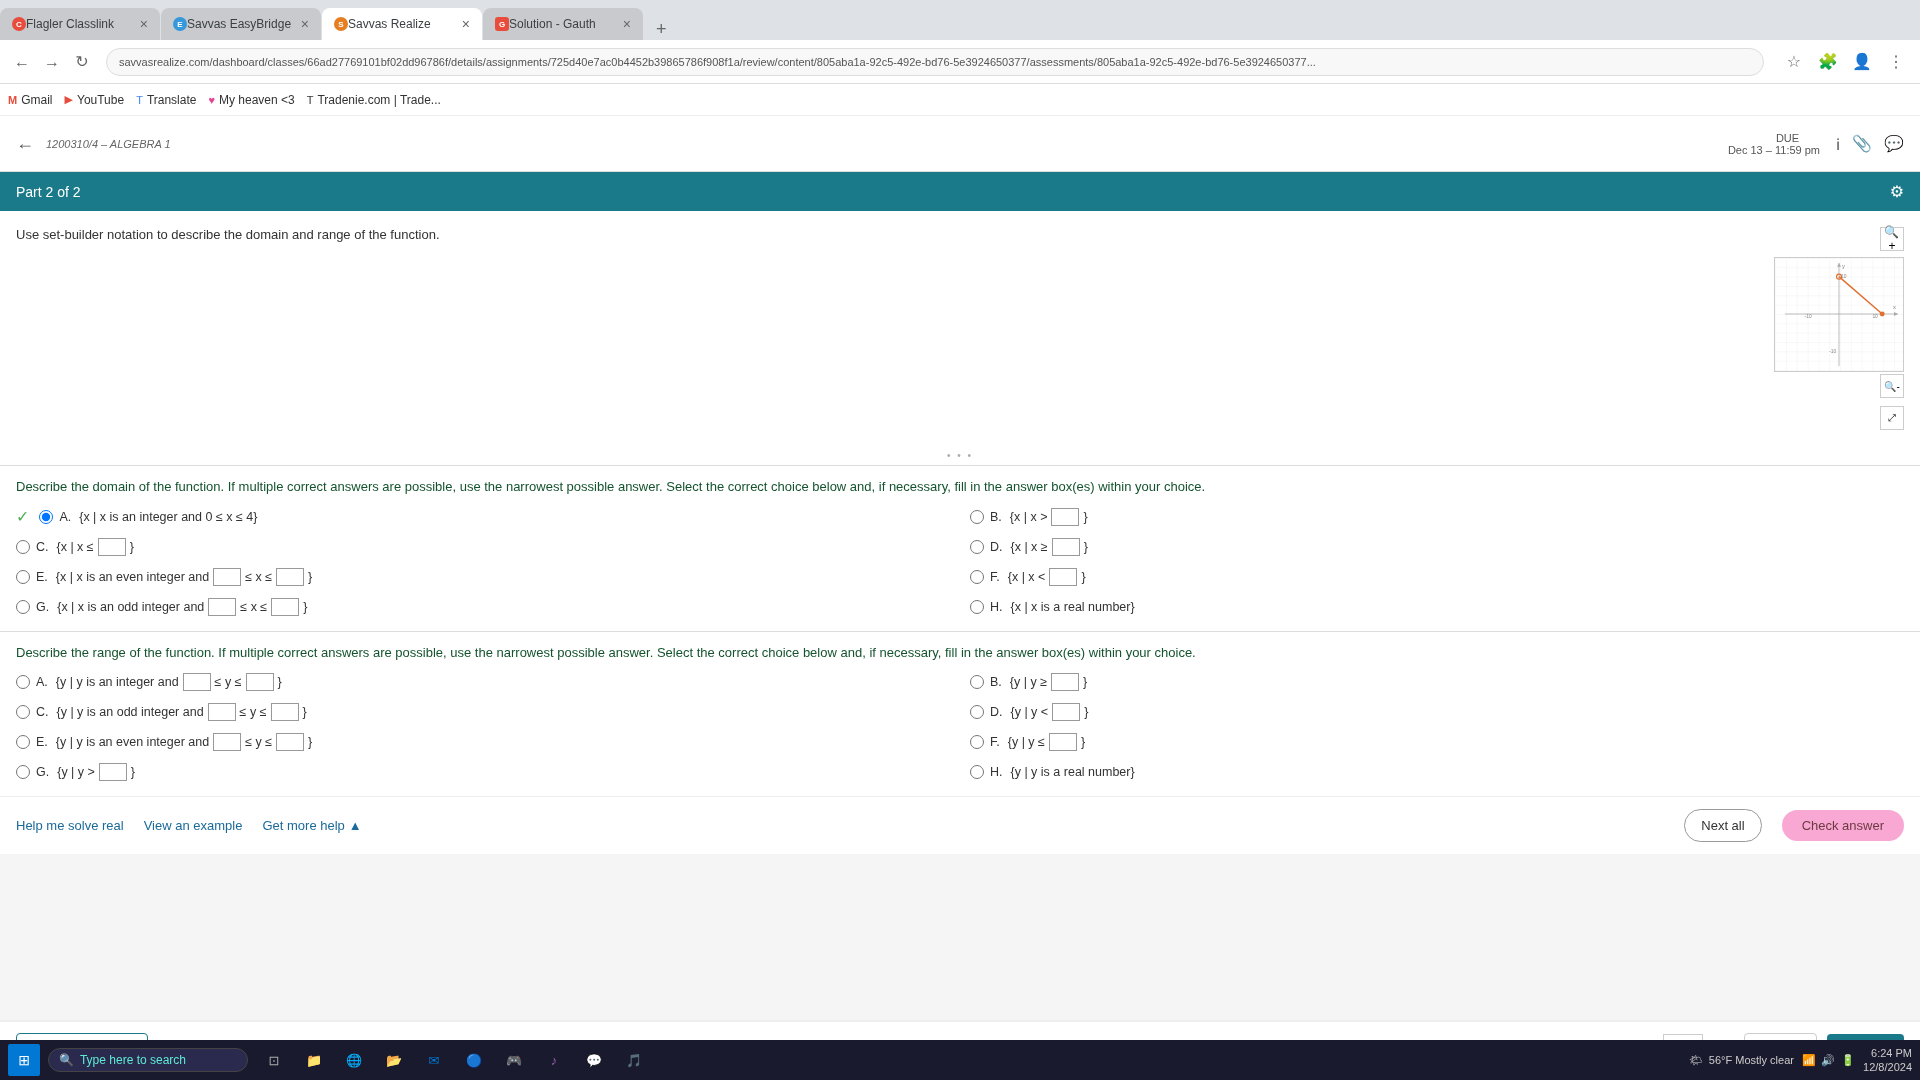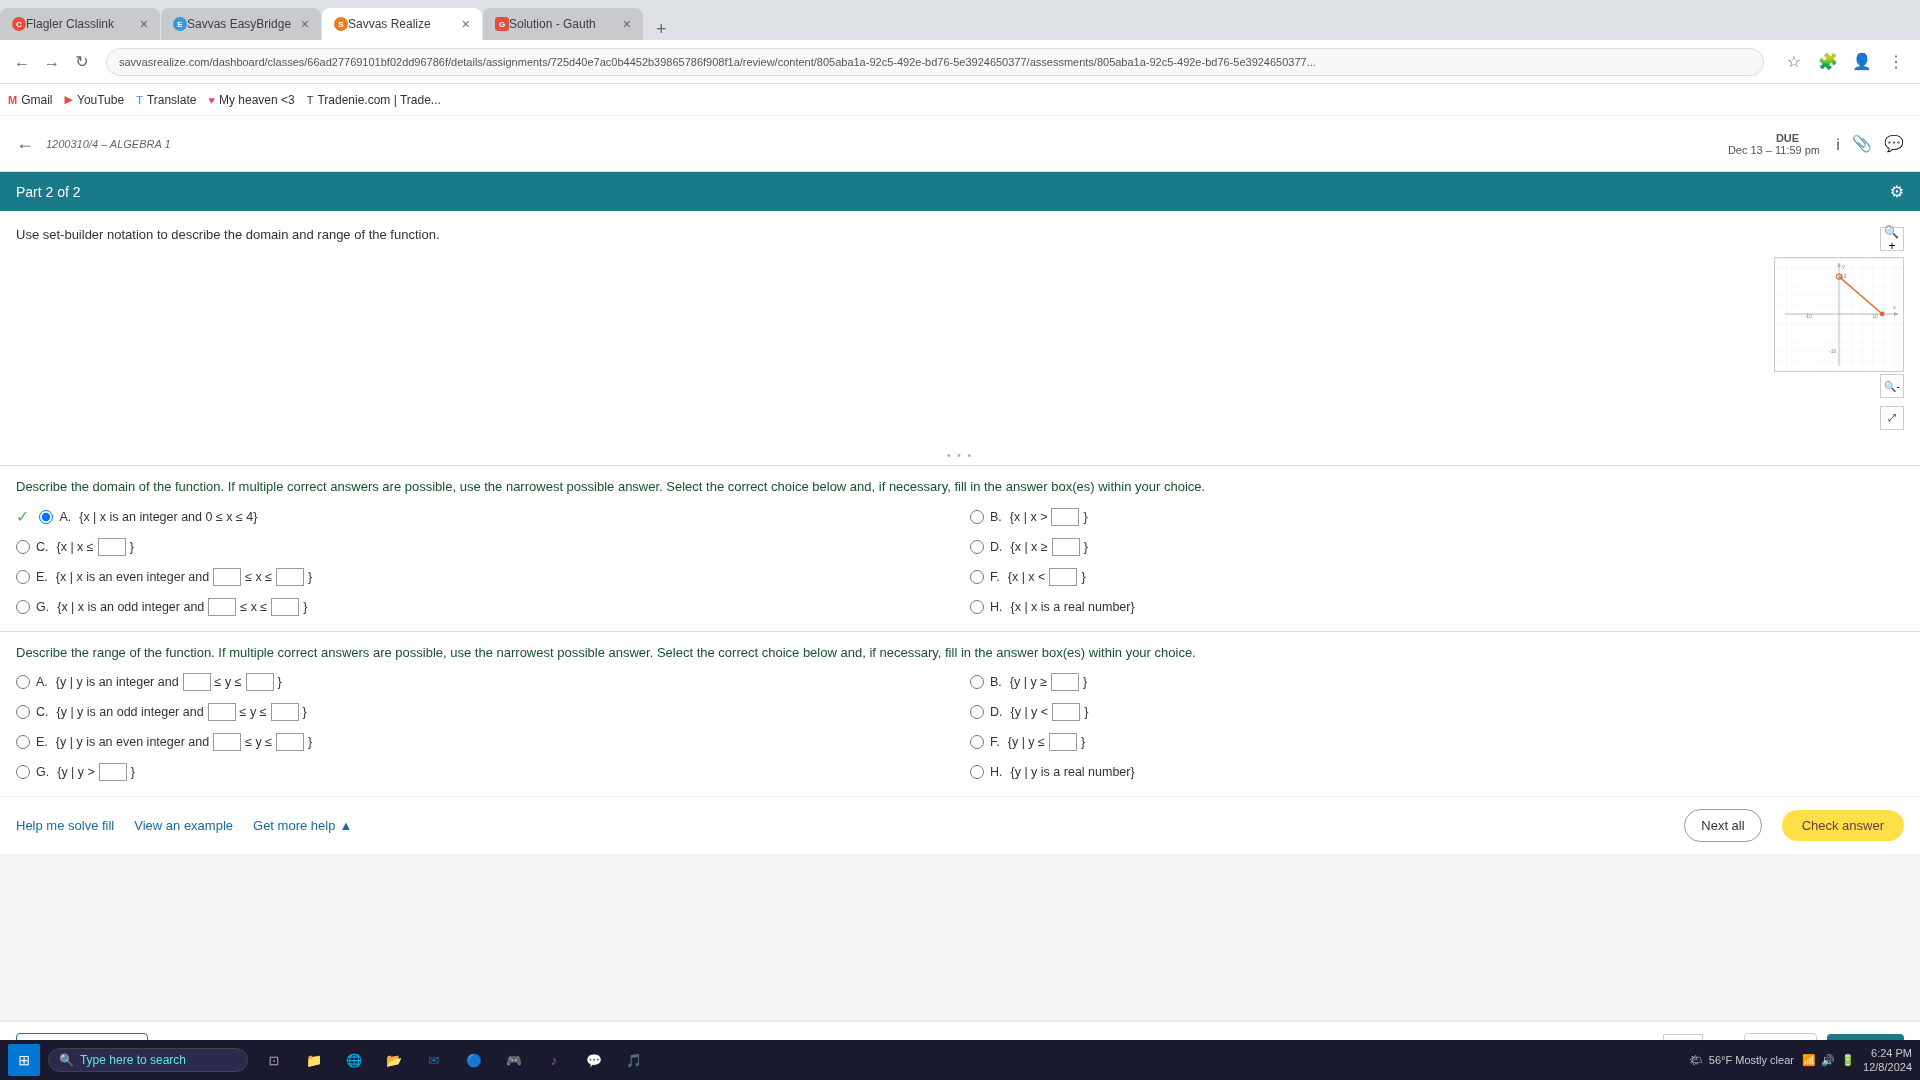--- a/index.html
+++ b/index.html
@@ -24,21 +24,21 @@
     
     .page { display: flex; flex-direction: column; height: calc(1080px - 120px); background: #f5f5f5; }
 
     
     .app-header { display: flex; align-items: center; padding: 8px 16px; background: #fff; border-bottom: 1px solid #ddd; height: 56px; }
     .back-btn { background: none; border: none; font-size: 18px; cursor: pointer; color: #555; margin-right: 12px; }
     .header-info { flex: 1; }
     .header-subtitle { font-size: 11px; color: #666; font-style: italic; }
     .header-title { font-size: 16px; font-weight: bold; color: #333; }
     .header-right { display: flex; align-items: center; gap: 16px; font-size: 11px; color: #555; }
-    .due-label { font-weight: bold; padding-left: 48px; }
+    .due-label { font-weight: normal; padding-left: 48px; }
     .header-icons { display: flex; gap: 12px; }
     .header-icon-btn { background: none; border: none; cursor: pointer; font-size: 16px; color: #555; }
 
     
     .content-area { flex: 1; overflow-y: auto; }
 
     
     .question-card { background: #fff; margin: 0; }
     .question-header { background: #1a7a8a; color: #fff; padding: 10px 16px; display: flex; justify-content: space-between; align-items: center; font-size: 14px; font-weight: 500; }
     .question-header-gear { background: none; border: none; color: #fff; cursor: pointer; font-size: 16px; }
@@ -59,21 +59,21 @@
     .option-label-letter { font-weight: normal; margin-right: 2px; }
     .option-text { display: flex; align-items: center; flex-wrap: wrap; gap: 2px; }
     .answer-box { width: 28px; height: 18px; border: 1px solid #999; background: #fff; display: inline-block; vertical-align: middle; margin: 0 2px; }
     .checkmark { color: #4caf50; font-size: 16px; margin-right: 4px; }
 
     
     .question-toolbar { padding: 12px 16px; display: flex; align-items: center; gap: 20px; border-top: 1px solid #eee; }
     .toolbar-link { color: #1a6a9a; text-decoration: none; font-size: 13px; cursor: pointer; background: none; border: none; }
     .get-more-help { display: flex; align-items: center; gap: 4px; color: #1a6a9a; font-size: 13px; cursor: pointer; background: none; border: none; }
     .clear-all-btn { background: #fff; border: 1px solid #999; color: #333; padding: 8px 16px; border-radius: 20px; cursor: pointer; font-size: 13px; }
-    .check-answer-btn { background: #fde047; border: none; color: #6d3a3f; padding: 8px 20px; border-radius: 20px; cursor: pointer; font-size: 13px; font-weight: 500; }
+    .check-answer-btn { background: #f9a8d4; border: none; color: #6d3a3f; padding: 8px 20px; border-radius: 20px; cursor: pointer; font-size: 13px; font-weight: 500; }
 
     
     .footer { display: flex; align-items: center; padding: 10px 16px; background: #fff; border-top: 2px solid #eee; height: 56px; }
     .review-progress-btn { border: 1px solid #1a7a8a; color: #1a7a8a; background: #fff; padding: 8px 16px; border-radius: 4px; cursor: pointer; font-size: 13px; font-weight: 500; }
     .footer-spacer { flex: 1; }
     .question-nav { display: flex; align-items: center; gap: 10px; }
     .question-label { font-size: 13px; color: #333; }
     .question-num-input { width: 40px; height: 30px; border: 1px solid #ccc; text-align: center; font-size: 13px; }
     .question-of { font-size: 13px; color: #333; }
     .back-nav-btn { background: #fff; border: 1px solid #ccc; color: #333; padding: 8px 14px; border-radius: 4px; cursor: pointer; font-size: 13px; display: flex; align-items: center; gap: 4px; }
@@ -354,21 +354,21 @@
 
           <div class="option-row">
             <input type="radio" name="range" class="option-radio" style="">
             <span class="option-label-letter">H.</span>
             <span class="option-text">{y | y is a real number}</span>
           </div>
         </div>
       </div>
 
       <div class="question-toolbar">
-        <button class="toolbar-link">Help me solve fill</button>
+        <button class="toolbar-link">Help me solve real</button>
         <button class="toolbar-link">View an example</button>
         <button class="get-more-help">
           <span>Get more help</span>
           <span>▲</span>
         </button>
         <div style="flex:1;"></div>
         <button class="clear-all-btn">Next all</button>
         <button class="check-answer-btn">Check answer</button>
       </div>
     </div>

